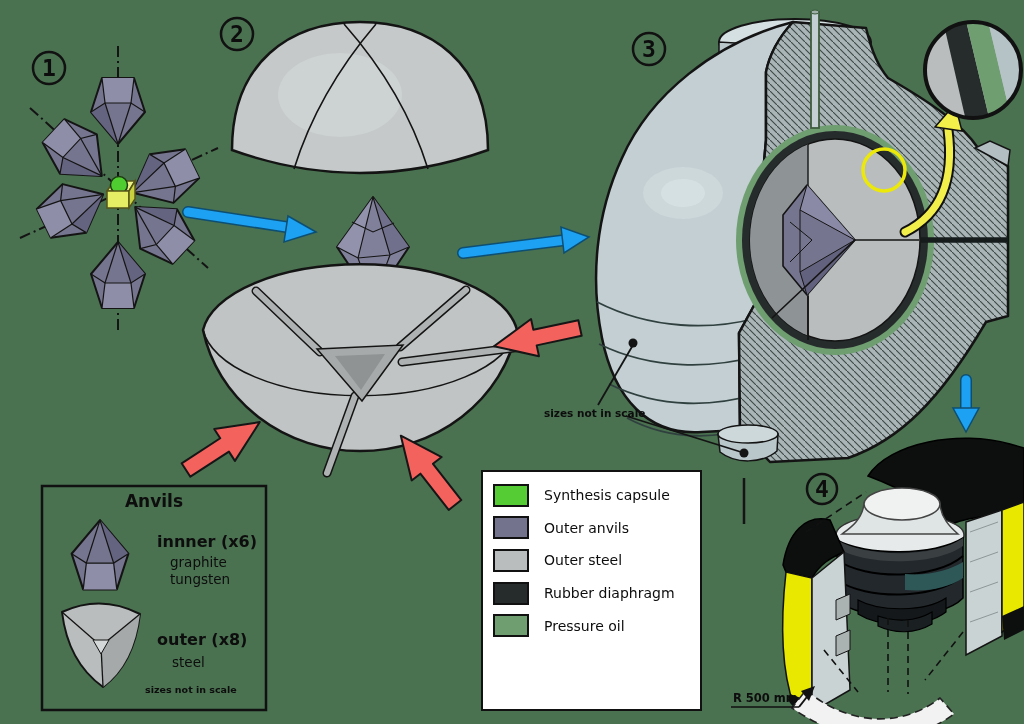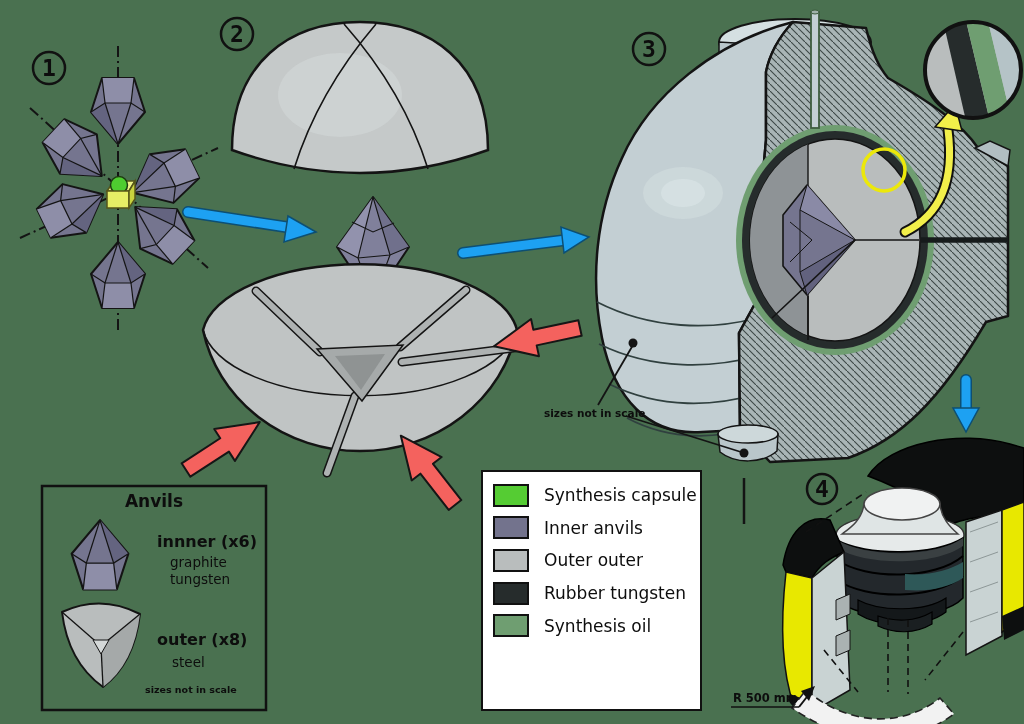--- a/index.html
+++ b/index.html
@@ -24,21 +24,21 @@
     padding:7px 0 0 10px;
   }
   .legend-row{display:flex;align-items:center;height:32.6px;}
   .swatch{
     width:36px;height:23px;border:2px solid #111;box-sizing:border-box;flex:0 0 auto;
   }
   .swatch.dots{
     background-image:radial-gradient(#ffffff 1px, rgba(0,0,0,0) 1.3px);
     background-size:6px 6px;
   }
-  .legend-label{margin-left:15px;font-size:17px;color:#0d0d0d;white-space:nowrap;}
+  .legend-label{margin-left:15px;font-size:14px;color:#0d0d0d;white-space:nowrap;}
 </style>
 </head>
 <body>
 
 <div id="stage">
 <svg id="scene" width="1024" height="724" viewBox="0 0 1024 724">
   <defs>
     <pattern id="hatch" width="7" height="7" patternUnits="userSpaceOnUse">
       <rect width="7" height="7" fill="#a9b5b6"></rect>
       <line x1="-1" y1="-1" x2="8" y2="8" stroke="#3c4746" stroke-width="1.1"></line>
@@ -347,28 +347,28 @@
   </g>
 </svg>
 
 <div class="legend">
   <div class="legend-row">
     <div class="swatch" style="background-color: rgb(85, 204, 51);"></div>
     <div class="legend-label">Synthesis capsule</div>
   </div>
   <div class="legend-row">
     <div class="swatch" style="background-color: rgb(115, 115, 141);"></div>
-    <div class="legend-label">Inner anvils</div>
+    <div class="legend-label">Outer anvils</div>
   </div>
   <div class="legend-row">
     <div class="swatch" style="background-color: rgb(185, 189, 189);"></div>
-    <div class="legend-label">Outer outer</div>
+    <div class="legend-label">Outer steel</div>
   </div>
   <div class="legend-row">
     <div class="swatch" style="background-color: rgb(38, 44, 44);"></div>
-    <div class="legend-label">Rubber tungsten</div>
+    <div class="legend-label">Rubber diaphragm</div>
   </div>
   <div class="legend-row">
     <div class="swatch" style="background-color: rgb(111, 158, 113);"></div>
-    <div class="legend-label">Synthesis oil</div>
+    <div class="legend-label">Pressure oil</div>
   </div>
 </div>
 </div>
 
 </body></html>

